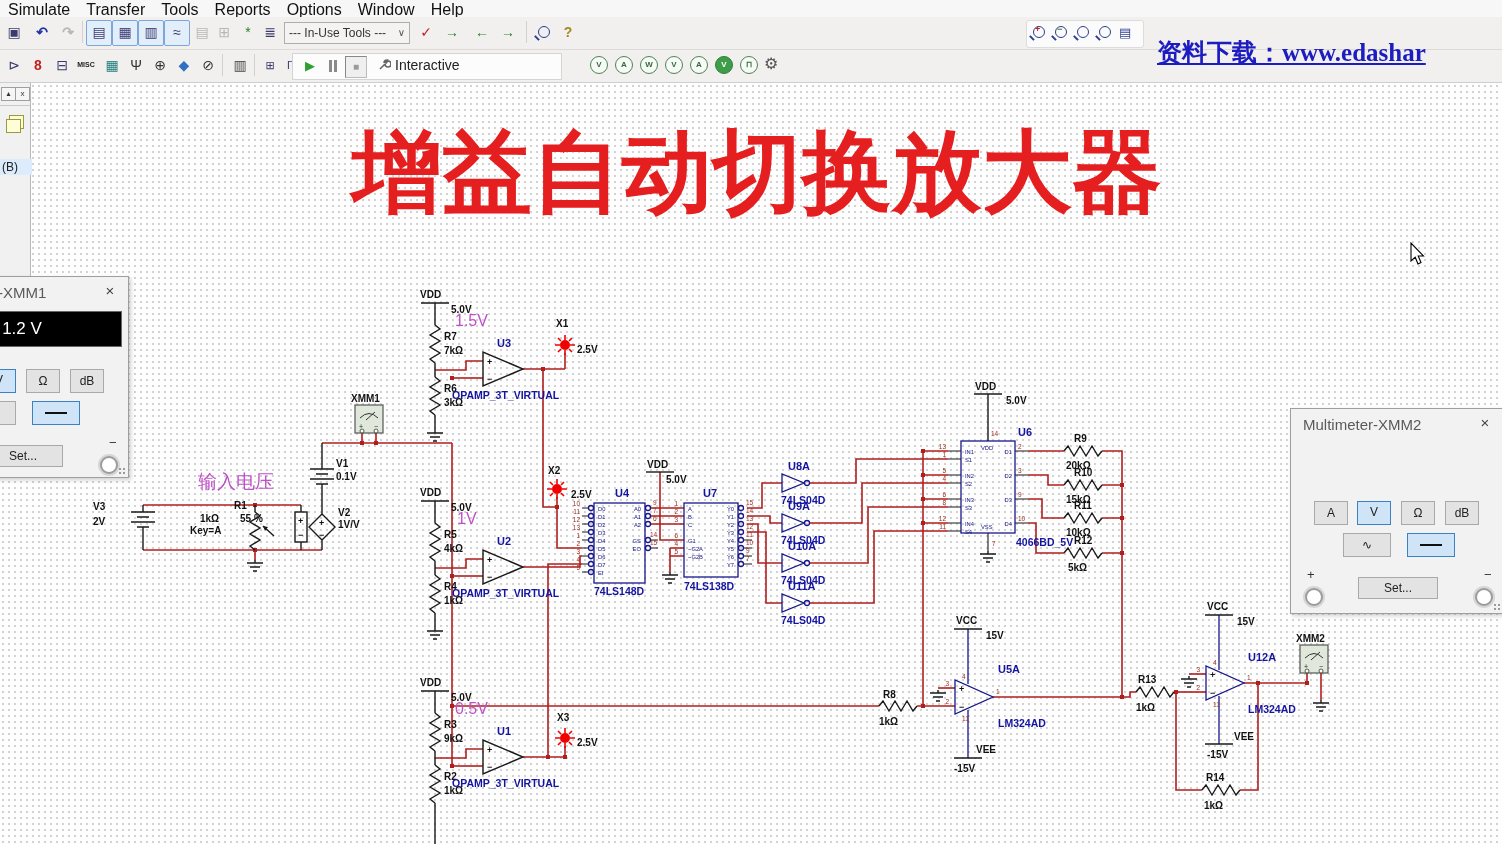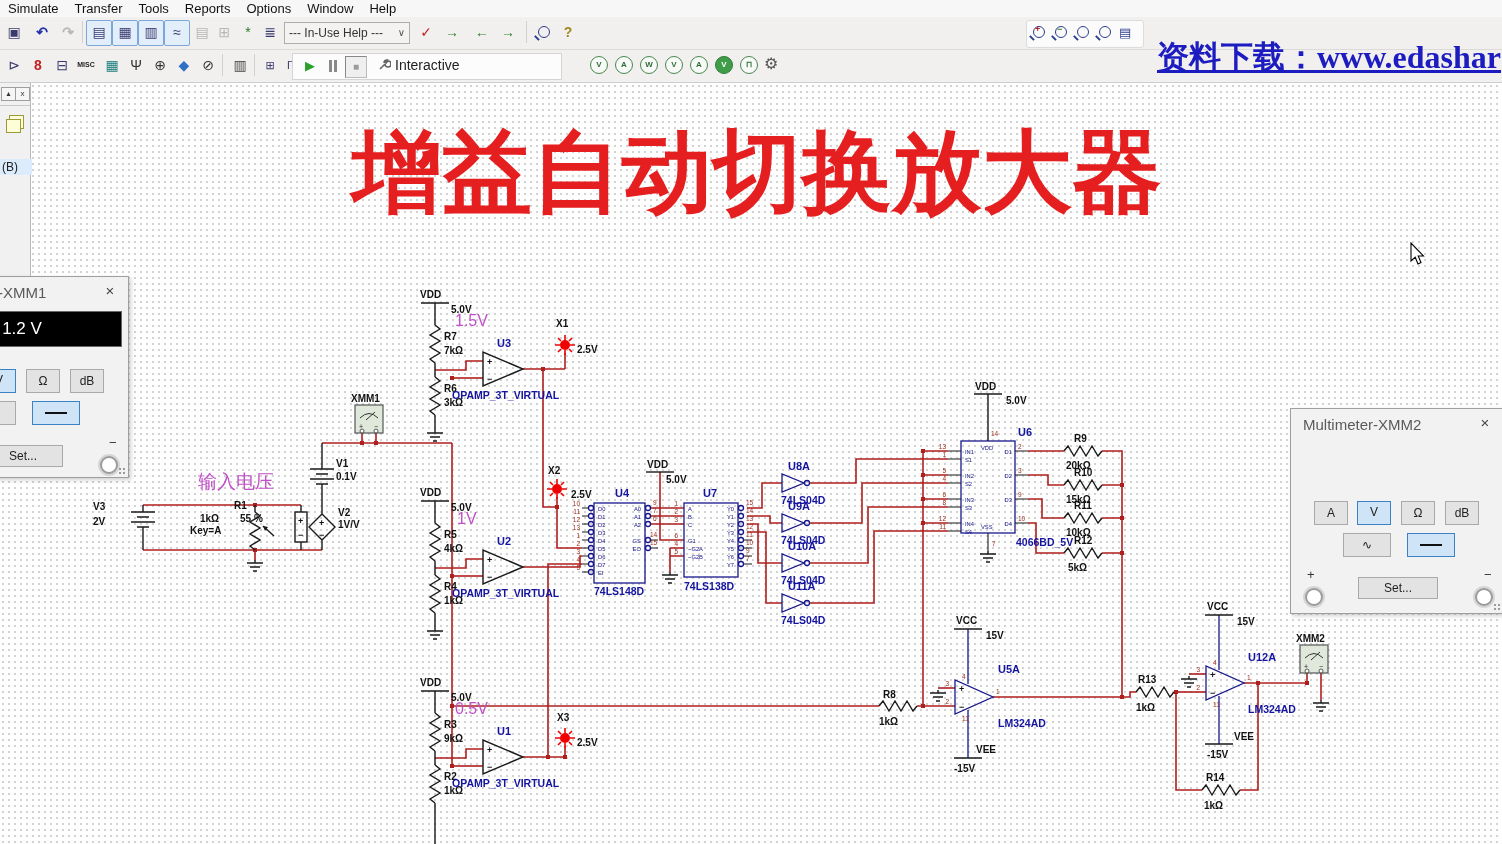--- a/index.html
+++ b/index.html
@@ -1,36 +1,36 @@
 <!DOCTYPE html>
 <html><head>
 <meta charset="utf-8">
 <style>
   html,body{margin:0;padding:0;}
   body{width:1502px;height:844px;position:relative;overflow:hidden;
        font-family:"Liberation Sans",sans-serif;background:#fefefe;}
   
-  .menubar{position:absolute;left:0;top:0;width:100%;height:17px;background:#f7f7f7;font-size:13px;color:#111;white-space:nowrap;}
+  .menubar{position:absolute;left:0;top:0;width:100%;height:17px;background:#f7f7f7;font-size:16px;color:#111;white-space:nowrap;}
   .menubar span{display:inline-block;padding:1px 8px;cursor:default;}
   .tb{position:absolute;left:0;width:100%;background:#f1f0ee;}
   .tb1{top:17px;height:32px;border-bottom:1px solid #dddbd8;}
   .tb2{top:50px;height:32px;border-bottom:1px solid #cfcecc;}
   .tbtn{position:absolute;top:3px;width:24px;height:24px;text-align:center;line-height:24px;font-size:14px;color:#3a3a6e;}
   .tbtn.sm{font-size:11px;}
   .pressed{border:1px solid #7da7d8;background:#e3eefb;border-radius:2px;line-height:22px;}
   .dis{color:#b6b6b6;}
   .sep{position:absolute;top:4px;width:1px;height:22px;background:#d3d1ce;}
   .dd{position:absolute;top:5px;height:20px;background:#f4f3f2;border:1px solid #b0aeab;font-size:12px;color:#333;line-height:20px;padding:0 4px;}
   .dd .chev{float:right;margin-left:8px;color:#555;font-size:10px;}
   .zoompanel{position:absolute;left:1026px;top:3px;width:116px;height:26px;background:#fbfbfb;border:1px solid #dcdcdc;border-radius:3px;}
   .zoompanel .zic{position:absolute;top:4px;width:18px;height:18px;}
   .mag{position:absolute;left:2px;top:1px;width:10px;height:10px;border:1.6px solid #2c3f8f;border-radius:50%;}
   .mag:after{content:"";position:absolute;left:-5px;top:10px;width:6px;height:1.8px;background:#2c3f8f;transform:rotate(45deg);}
   .zic .ov{position:absolute;left:4px;top:-1px;font-size:9px;font-weight:bold;}
-  .banner{position:absolute;left:1157px;top:36px;font-size:32px;font-weight:bold;color:#1c1cc0;text-decoration:underline;white-space:nowrap;font-family:"Liberation Serif","DejaVu Serif",serif;}
+  .banner{position:absolute;left:1157px;top:36px;font-size:25px;font-weight:bold;color:#1c1cc0;text-decoration:underline;white-space:nowrap;font-family:"Liberation Serif","DejaVu Serif",serif;}
   .simgroup{position:absolute;left:292px;top:3px;width:268px;height:25px;background:#fcfcfc;border:1px solid #d5d5d5;}
   .play{position:absolute;left:12px;top:4px;color:#2ca02c;font-size:13px;}
   .pause{position:absolute;left:36px;top:6px;width:3px;height:12px;background:#8a8a8a;}
   .pause:after{content:"";position:absolute;left:5px;top:0;width:3px;height:12px;background:#8a8a8a;}
   .stopbox{position:absolute;left:52px;top:2px;width:20px;height:20px;background:#efefef;border:1px solid #bbb;border-top-color:#888;border-left-color:#888;text-align:center;line-height:20px;font-size:10px;color:#9a9a9a;}
   .wrench{position:absolute;left:84px;top:4px;}
   .simlabel{position:absolute;left:102px;top:3px;font-size:14px;color:#222;}
   .probe{position:absolute;top:6px;width:16px;height:16px;border:1.6px solid #49864f;border-radius:50%;text-align:center;line-height:16px;font-size:8px;font-weight:bold;color:#2f6d36;background:#f7faf7;}
   .probe.fill{background:#3f9d49;color:#fff;border-color:#2f7d39;}
   .gear{position:absolute;top:4px;font-size:16px;color:#555;}
@@ -628,21 +628,21 @@
   <div class="sep" style="left:82px;"></div>
   <div class="tbtn pressed" style="left:86px;">▤</div>
   <div class="tbtn pressed" style="left:112px;">▦</div>
   <div class="tbtn pressed" style="left:138px;">▥</div>
   <div class="tbtn pressed" style="left:164px;">≈</div>
   <div class="tbtn dis" style="left:190px;">▤</div>
   <div class="tbtn dis" style="left:212px;">⊞</div>
   <div class="tbtn" style="left:236px;color:#2a7d2a;">*</div>
   <div class="tbtn" style="left:258px;">≣</div>
   <div class="dd" style="left:284px;width:116px;">
-    <span>--- In-Use Help ---</span><span class="chev">∨</span>
+    <span>--- In-Use Tools ---</span><span class="chev">∨</span>
   </div>
   <div class="tbtn" style="left:414px;color:#c02020;">✓</div>
   <div class="tbtn" style="left:440px;color:#2a7d2a;">→</div>
   <div class="tbtn" style="left:470px;color:#2a7d2a;">←</div>
   <div class="tbtn" style="left:496px;color:#2a7d2a;">→</div>
   <div class="sep" style="left:526px;"></div>
   <div class="tbtn" style="left:532px;">
       <span class="mag" style="left:6px;top:6px;"></span>
     </div>
   <div class="tbtn" style="left:556px;color:#a08a20;font-weight:bold;">?</div>

